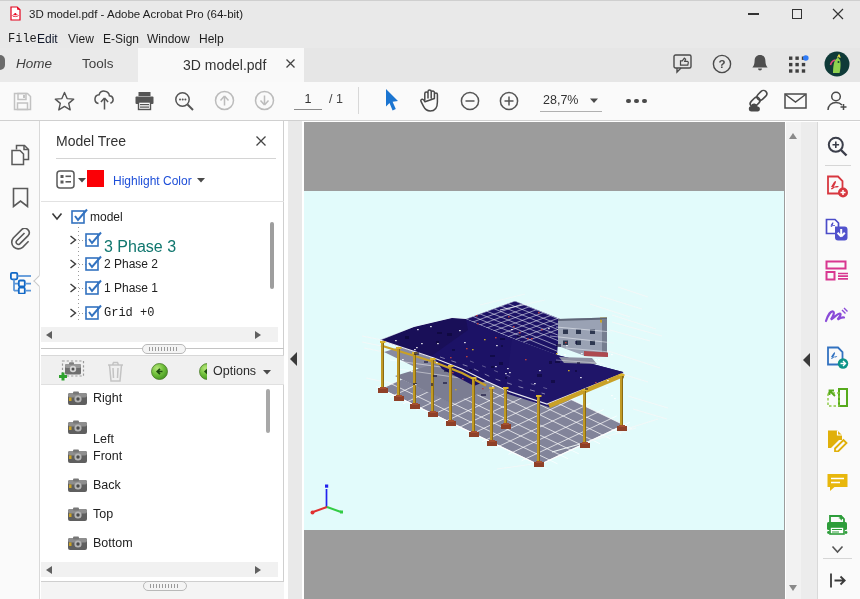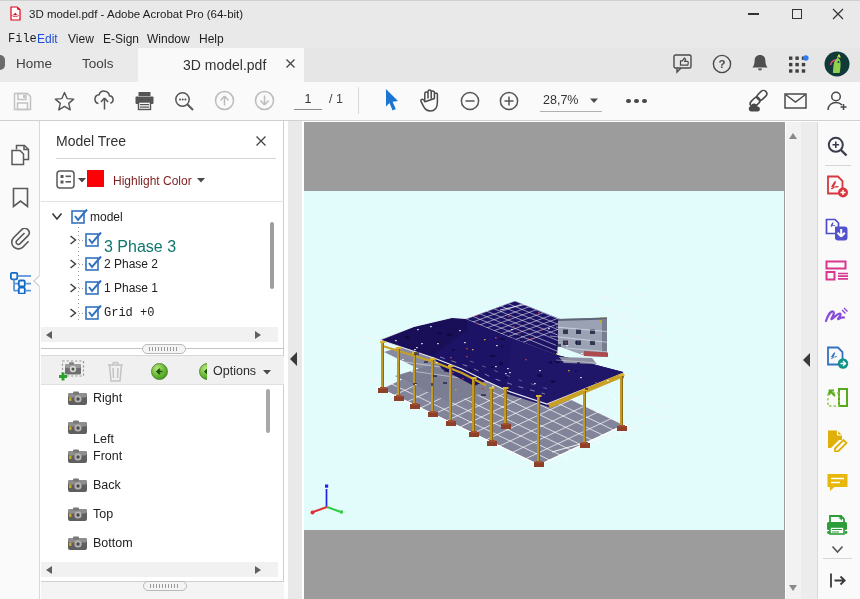--- a/index.html
+++ b/index.html
@@ -19,30 +19,30 @@
 <div class="abs" style="left:29px;top:8px;font-size:11.5px;color:#1d1d1d;">3D model.pdf - Adobe Acrobat Pro (64-bit)</div>
 
 <div class="abs" style="left:748px;top:13px;width:11px;height:1.5px;background:#333;"></div>
 <div class="abs" style="left:792px;top:9px;width:10px;height:10px;border:1.2px solid #333;"></div>
 <svg class="abs" style="left:832px;top:8px" width="12" height="12" viewBox="0 0 12 12">
     <path d="M1 1 L11 11 M11 1 L1 11" stroke="#333" stroke-width="1.2"></path>
   </svg>
 
 <div class="abs" style="left:0;top:28px;width:860px;height:20px;background:#e9e9e9;"></div>
 <div class="abs" style="left:8px;top:32px;font-size:12px;color:#1d1d1d;font-family:Liberation Mono, monospace;">File</div>
-<div class="abs" style="left:37px;top:32px;font-size:12px;color:#1d4ed8;">Edit</div>
+<div class="abs" style="left:37px;top:32px;font-size:12px;color:#0f172a;">Edit</div>
 <div class="abs" style="left:68px;top:32px;font-size:12px;color:#1d1d1d;">View</div>
 <div class="abs" style="left:103px;top:32px;font-size:12px;color:#1d1d1d;">E-Sign</div>
 <div class="abs" style="left:147px;top:32px;font-size:12px;color:#1d1d1d;">Window</div>
 <div class="abs" style="left:199px;top:32px;font-size:12px;color:#1d1d1d;">Help</div>
 
 <div class="abs" style="left:0;top:48px;width:860px;height:34px;background:#e6e6e6;"></div>
 <div class="abs" style="left:0;top:48px;width:138px;height:34px;background:#eaeaea;"></div>
 <div class="abs" style="left:0;top:55px;width:5px;height:15px;background:#6b6b6b;border-radius:0 5px 5px 0;"></div>
-<div class="abs" style="left:16px;top:56px;font-size:13.5px;color:#3f3f3f;">Home</div>
+<div class="abs" style="left:16px;top:56px;font-size:13.5px;color:#3f3f3f;font-style:italic;">Home</div>
 <div class="abs" style="left:82px;top:56px;font-size:13.5px;color:#3f3f3f;">Tools</div>
 <div class="abs" style="left:138px;top:48px;width:166px;height:34px;background:#f9f9f9;"></div>
 <div class="abs" style="left:183px;top:57px;font-size:14px;color:#333;">3D model.pdf</div>
 <svg class="abs" style="left:285px;top:58px" width="11" height="11" viewBox="0 0 11 11">
     <path d="M1.5 1.5 L9.5 9.5 M9.5 1.5 L1.5 9.5" stroke="#444" stroke-width="1.3"></path>
   </svg>
 
 <svg class="abs" style="left:673px;top:54px" width="24" height="21" viewBox="0 0 24 21">
  <rect x="1" y="1" width="17" height="13" rx="1.5" fill="none" stroke="#4a4a4a" stroke-width="1.4"></rect>
  <path d="M4 14 l0 4 l4 -4" fill="none" stroke="#4a4a4a" stroke-width="1.4"></path>
@@ -192,21 +192,21 @@
  <rect x="1" y="1" width="17" height="17" rx="3" fill="none" stroke="#5a5a5a" stroke-width="1.5"></rect>
  <rect x="4.5" y="5" width="3" height="3" fill="#5a5a5a"></rect>
  <rect x="9.5" y="5.5" width="5.5" height="1.6" fill="#5a5a5a"></rect>
  <rect x="4.5" y="10.5" width="3" height="3" fill="#5a5a5a"></rect>
  <rect x="9.5" y="11" width="5.5" height="1.6" fill="#5a5a5a"></rect>
 </svg>
 <svg class="abs" style="left:77px;top:177px" width="10" height="7" viewBox="0 0 10 7">
     <path d="M1 1 L5 5.5 L9 1 z" fill="#4a4a4a"></path>
   </svg>
 <div class="abs" style="left:87px;top:170px;width:17px;height:17px;background:#fb0006;"></div>
-<div class="abs" style="left:113px;top:174px;font-size:12px;color:#7f1d1d;text-align:right;">Highlight Color</div>
+<div class="abs" style="left:113px;top:174px;font-size:12px;color:#1d4ed8;text-align:right;">Highlight Color</div>
 <svg class="abs" style="left:196px;top:177px" width="10" height="7" viewBox="0 0 10 7">
     <path d="M1 1 L5 5.5 L9 1 z" fill="#4a4a4a"></path>
   </svg>
 <div class="abs" style="left:41px;top:201px;width:243px;height:1px;background:#e2e2e2;"></div>
 
 <svg class="abs" style="left:51px;top:212px" width="12" height="9" viewBox="0 0 12 9">
     <path d="M1.5 1.5 L6 7 L10.5 1.5" fill="none" stroke="#3a3a3a" stroke-width="1.6"></path>
   </svg>
 <svg class="abs" style="left:71px;top:208px" width="18" height="16" viewBox="0 0 18 16">
  <rect x="1" y="3" width="12" height="12" fill="#fff" stroke="#3272c0" stroke-width="1.6"></rect>

